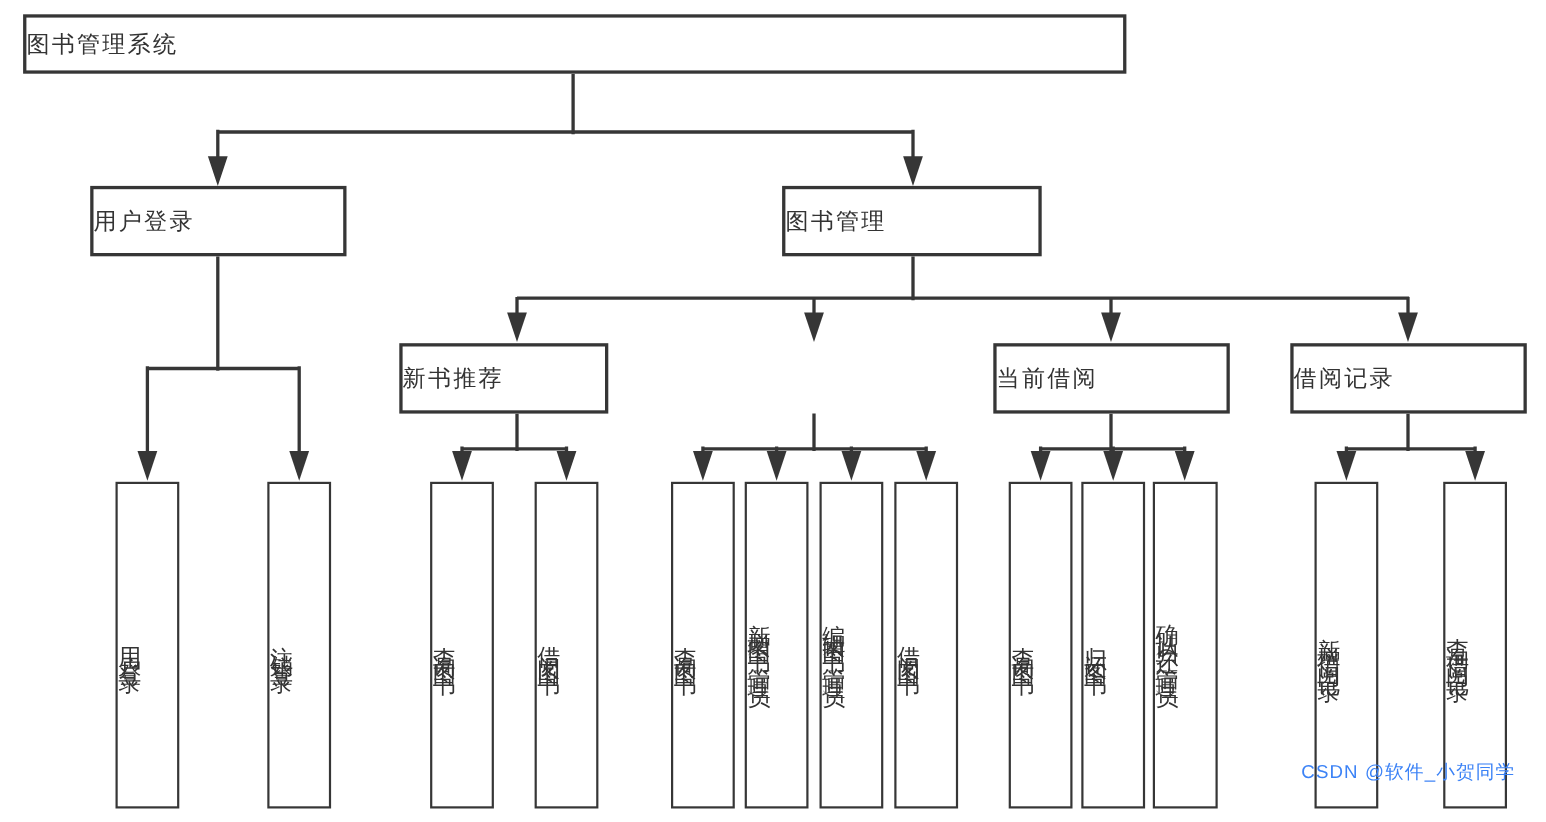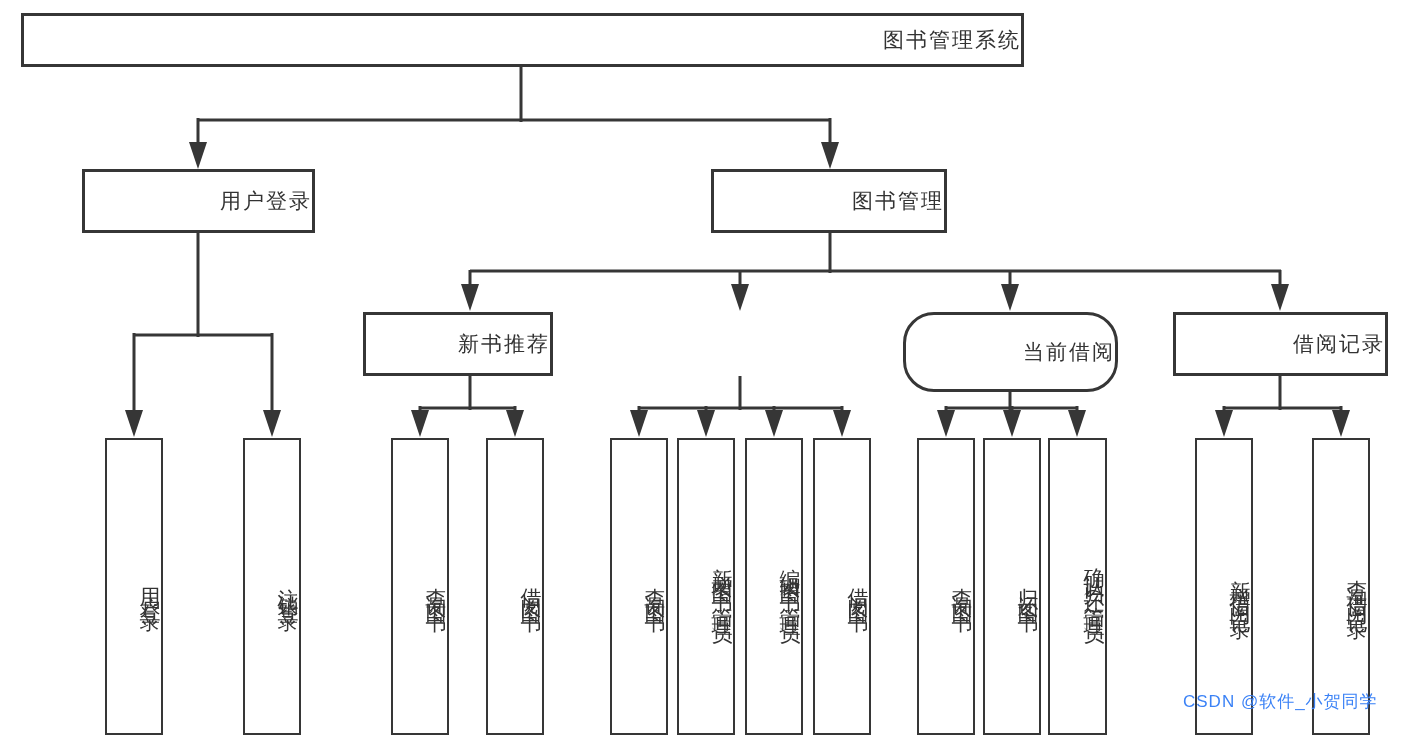--- a/index.html
+++ b/index.html
@@ -5,21 +5,21 @@
   html,body{margin:0;padding:0;background:#ffffff;}
   body{font-family:"Liberation Sans",sans-serif;}
   #canvas{position:relative;width:1405px;height:747px;background:#ffffff;overflow:hidden;}
   #wires{position:absolute;left:0;top:0;width:1405px;height:747px;}
   .node{
     position:absolute;
     background:#ffffff;
     border:3px solid #363636;
     display:flex;
     align-items:center;
-    justify-content:flex-end;
+    justify-content:flex-start;
     color:#333333;
     font-size:21px;
     letter-spacing:2px;
     box-sizing:border-box;
     z-index:2;
   }
   .vnode{
     border-width:2.5px;
     letter-spacing:0;
   }
@@ -80,28 +80,28 @@
       </g>
   </svg>
 
   <div class="node" style="left:21px;top:13px;width:1003px;height:54px;">
     <span>图书管理系统</span>
   </div>
 
   <div class="node" style="left:82px;top:169px;width:233px;height:64px;">
     <span>用户登录</span>
   </div>
-  <div class="node" style="left:711px;top:169px;width:236px;height:64px;padding-left:44px;">
+  <div class="node" style="left:711px;top:169px;width:236px;height:64px;">
     <span>图书管理</span>
   </div>
 
   <div class="node" style="left:363px;top:312px;width:190px;height:64px;">
     <span>新书推荐</span>
   </div>
-  <div class="node" style="left:903px;top:312px;width:215px;height:80px;border-radius:31px;">
+  <div class="node" style="left:903px;top:312px;width:215px;height:64px;">
     <span>当前借阅</span>
   </div>
   <div class="node" style="left:1173px;top:312px;width:215px;height:64px;">
     <span>借阅记录</span>
   </div>
 
   <div class="node vnode" style="left:105px;top:438px;width:58px;height:297px;">
     <span class="vtext">用户登录</span>
   </div>
   <div class="node vnode" style="left:243px;top:438px;width:58px;height:297px;">

